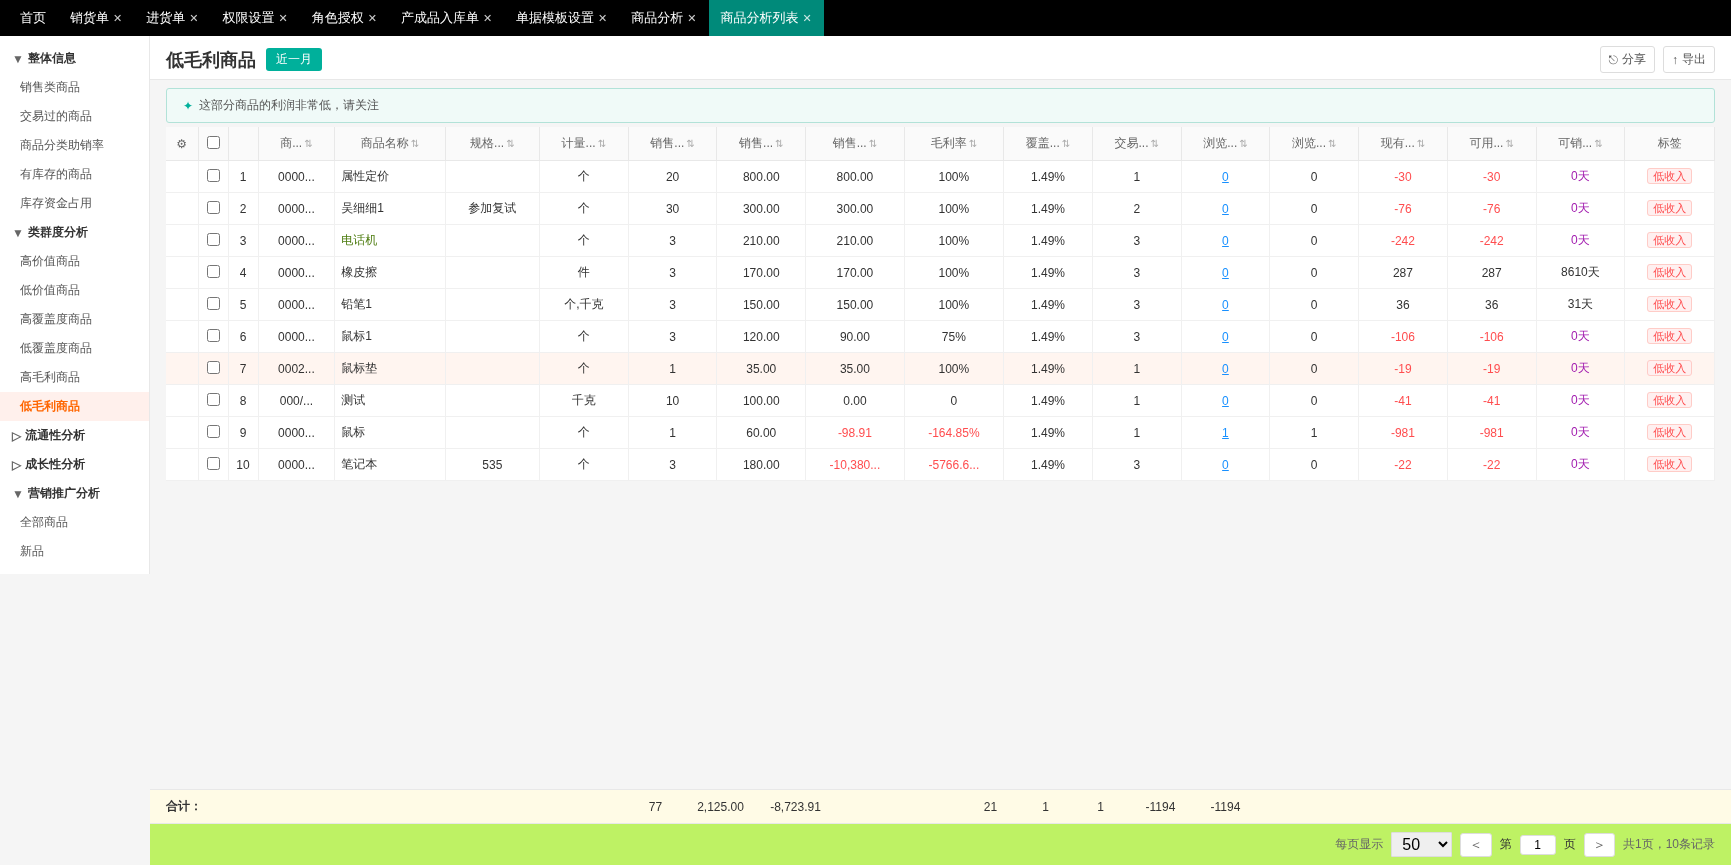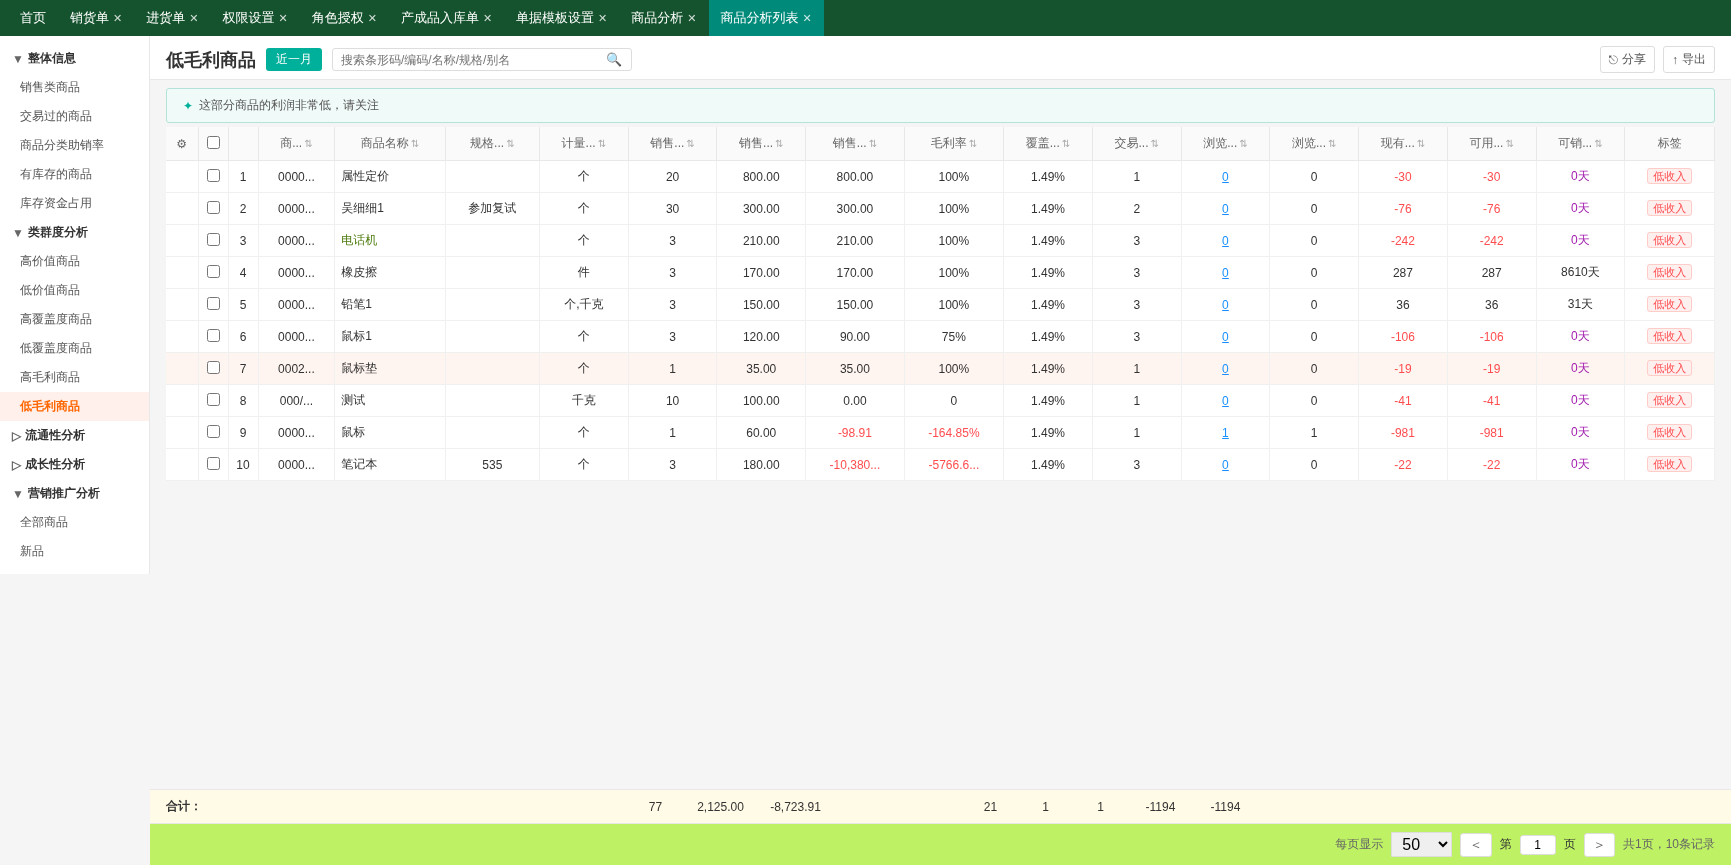--- a/index.html
+++ b/index.html
@@ -1,20 +1,20 @@
 <!DOCTYPE html>
 <html><head>
   <meta charset="utf-8">
   <style>
     * { box-sizing: border-box; margin: 0; padding: 0; }
     body { font-family: "Microsoft YaHei", "SimHei", Arial, sans-serif; font-size: 12px; background: #f5f5f5; color: #333; }
 
     
     .top-nav {
-      background: #14532d;
+      background: #000000;
       display: flex;
       align-items: center;
       height: 36px;
       padding: 0 8px;
     }
     .top-nav .nav-item {
       color: #fff;
       padding: 0 12px;
       height: 36px;
       line-height: 36px;
@@ -334,24 +334,20 @@
       <div class="sidebar-item">全部商品</div>
       <div class="sidebar-item">新品</div>
     </div>
   </div>
 
   <div class="content-area">
 
     <div class="content-header">
       <span class="page-title">低毛利商品</span>
       <button class="time-filter-btn">近一月</button>
-      <div class="search-box">
-        <input type="text" placeholder="搜索条形码/编码/名称/规格/别名" style="">
-        <span class="search-icon">🔍</span>
-      </div>
       <div class="header-actions">
         <button class="action-btn">
           <span>⎋</span>
           <span>分享</span>
         </button>
         <button class="action-btn">
           <span>↑</span>
           <span>导出</span>
         </button>
       </div>

